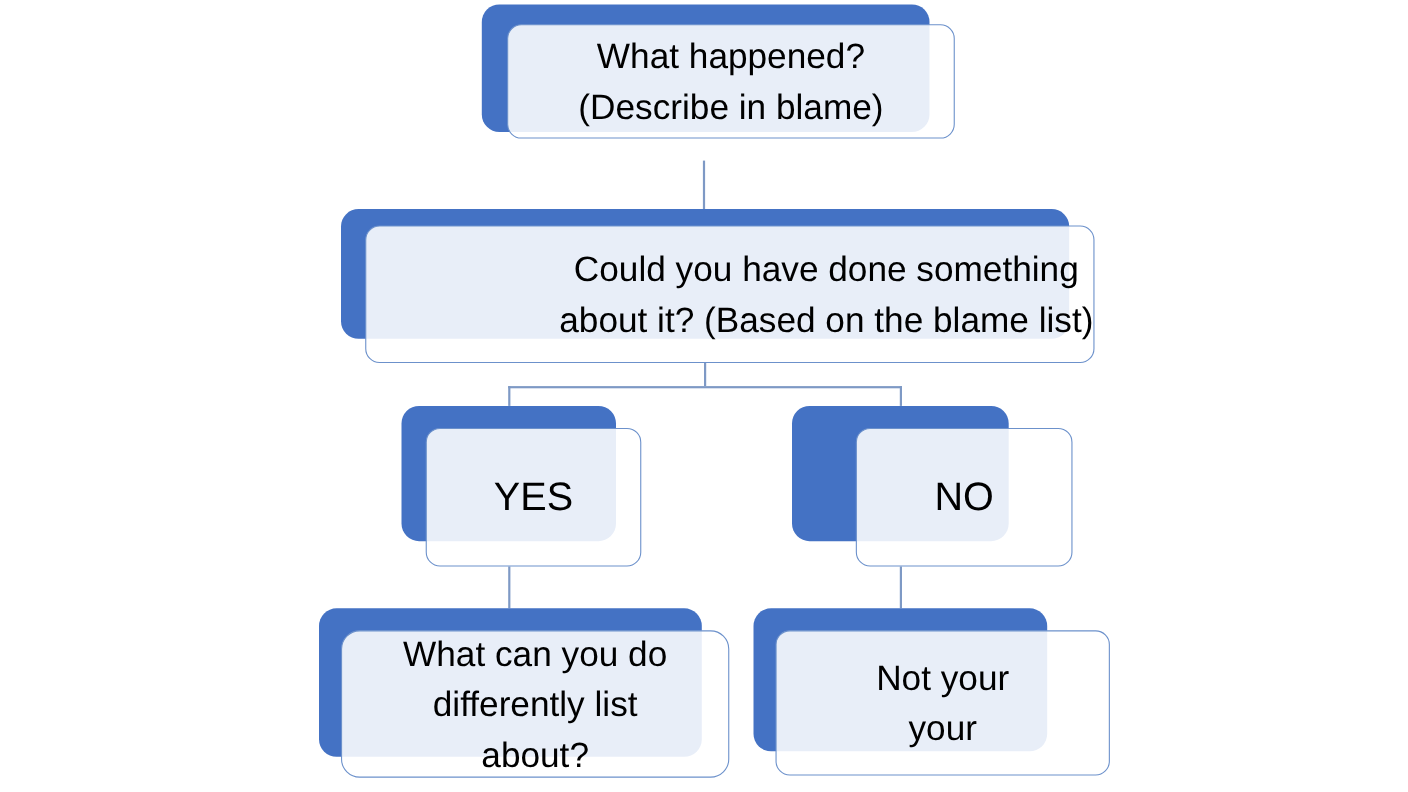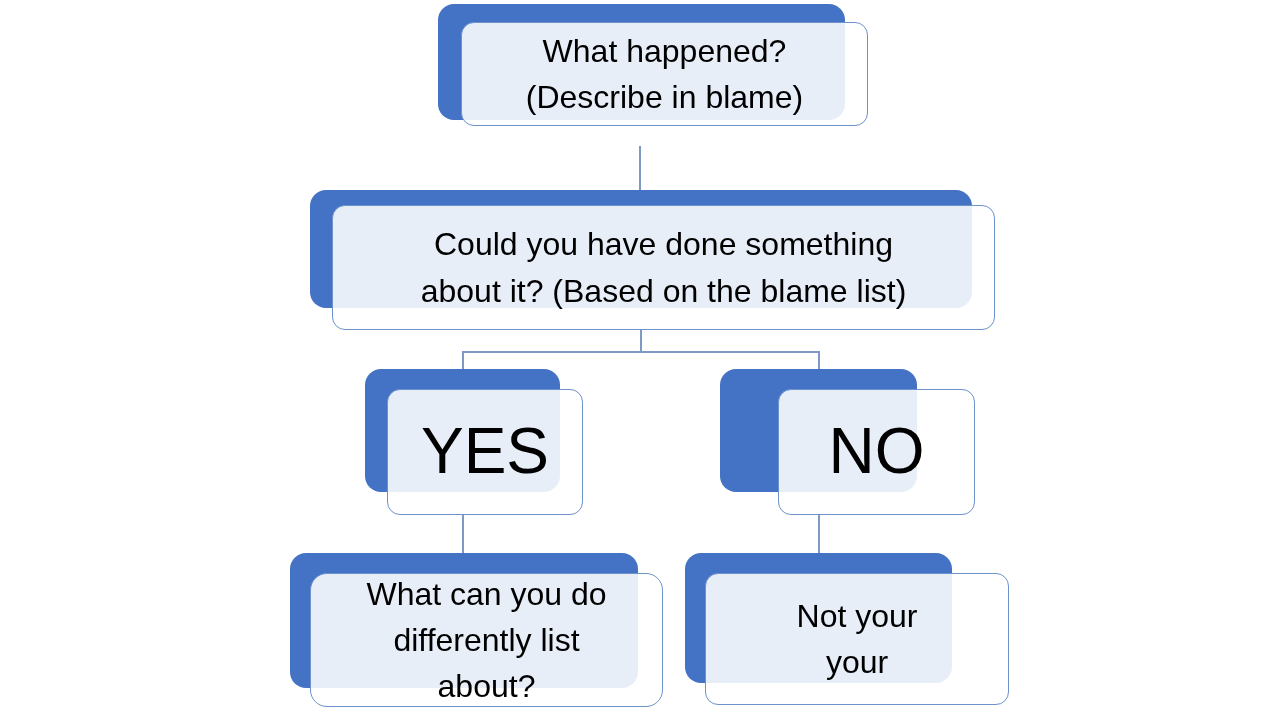--- a/index.html
+++ b/index.html
@@ -42,28 +42,28 @@
     border: 1px solid var(--card_border, #6C91CB);
     border-radius: 13px;
     z-index: 3;
     display: flex;
     align-items: center;
     justify-content: center;
     text-align: center;
     box-sizing: border-box;
   }
   .lbl { font-size: 32px; line-height: 1.44; white-space: nowrap; }
-  .lbl.big { font-size: 64px; line-height: 1.15; }
+  .lbl.big { font-size: 36px; line-height: 1.15; }
 
   
   .q1-s  { left: 438px; top: 4px;   width: 407px; height: 116px; }
   .q1-c  { left: 461px; top: 22px;  width: 407px; height: 104px; }
 
   .q2-s  { left: 310px; top: 190px; width: 662px; height: 118px; }
-  .q2-c  { left: 332px; top: 205px; width: 663px; height: 125px; }
+  .q2-c  { left: 332px; top: 205px; width: 663px; height: 125px; justify-content: flex-end; }
 
   .yes-s { left: 365px; top: 369px; width: 195px; height: 123px; }
   .yes-c { left: 387px; top: 389px; width: 196px; height: 126px; }
 
   .no-s  { left: 720px; top: 369px; width: 197px; height: 123px; }
   .no-c  { left: 742px; top: 389px; width: 197px; height: 126px; margin-left: 36px; }
 
   .yn-s  { left: 290px; top: 553px; width: 348px; height: 135px; }
   .yn-c  { left: 310px; top: 573px; width: 353px; height: 134px; border-radius: 17px; }
 

